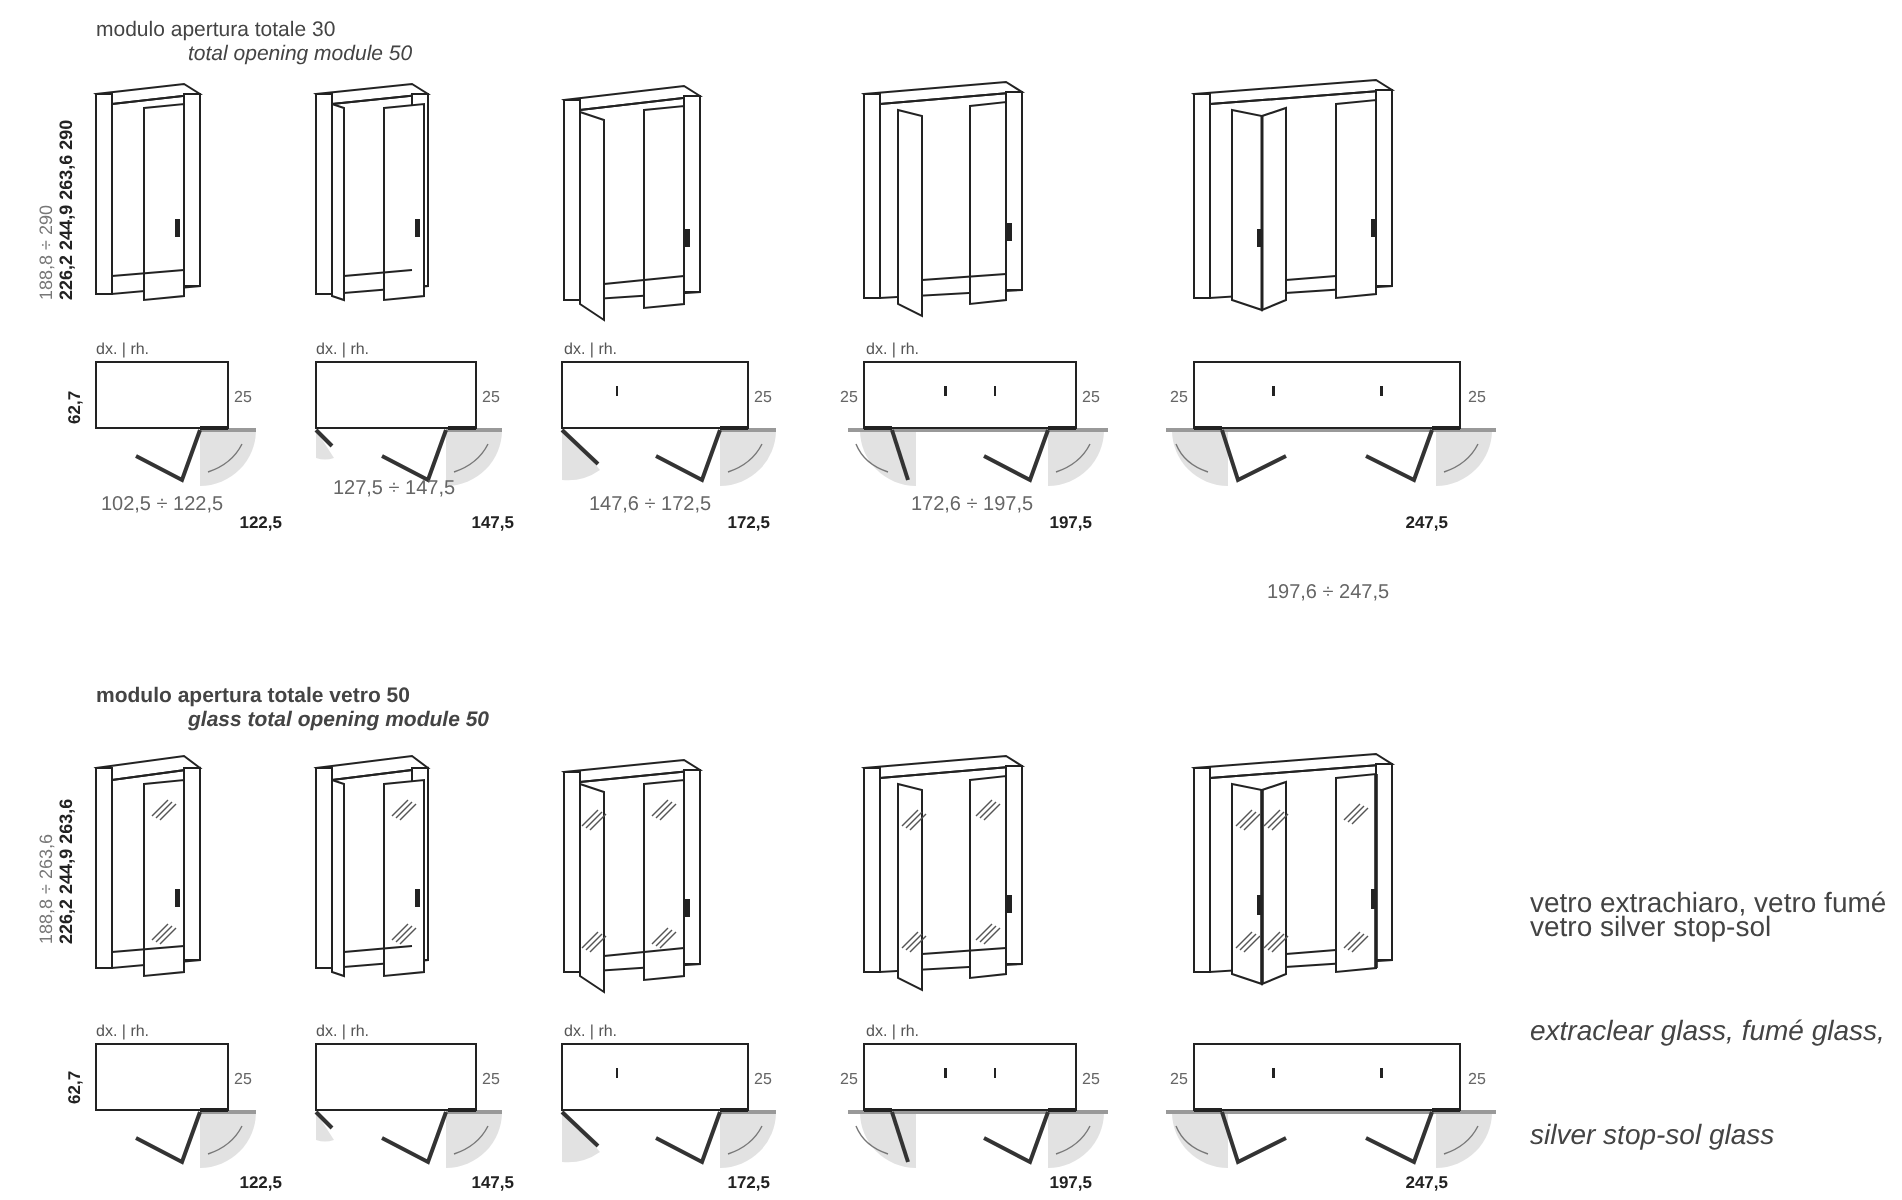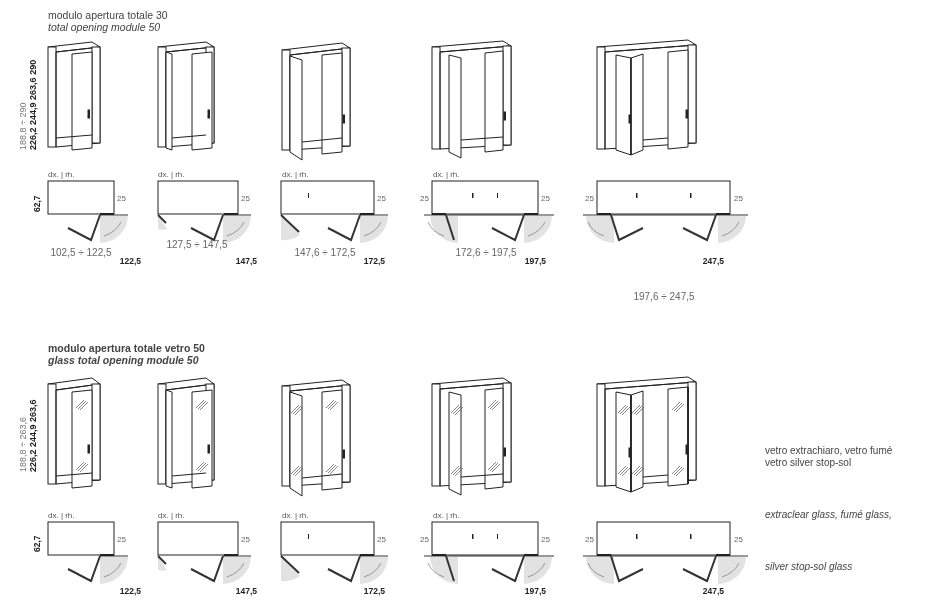--- a/index.html
+++ b/index.html
@@ -1,30 +1,30 @@
 <!DOCTYPE html>
 <html><head>
 <meta charset="utf-8">
 <style>
   html, body { margin:0; padding:0; background:#ffffff; }
   body { width:951px; height:600px; position:relative; overflow:hidden;
          font-family:"Liberation Sans", "DejaVu Sans", sans-serif; color:#333; }
   .abs { position:absolute; }
   .title { font-size:10.5px; line-height:12px; color:#444; }
-  .title .it { font-style:italic; }
+  .title .it { font-style:italic;margin-left:46px; }
   .vlabels { position:absolute; transform-origin:left top; transform:rotate(-90deg);
              white-space:nowrap; font-size:9px; line-height:10px; }
   .vlabels .light { color:#777; }
   .vlabels .bold { font-weight:bold; color:#222; }
   .dx { font-size:8px; color:#555; }
   .d25 { font-size:8px; color:#666; }
   .range { font-size:10px; color:#666; text-align:center; width:120px; }
   .width { font-size:8.5px; font-weight:bold; color:#222; text-align:right; width:120px; }
   .depth { font-size:8.5px; font-weight:bold; color:#222; transform:rotate(-90deg); transform-origin:left top; white-space:nowrap; }
-  .note { font-size:10px; line-height:12px; color:#444; }
+  .note { font-size:14px; line-height:12px; color:#444; }
   .note .it { font-style:italic;margin-top:40px; }
   svg { position:absolute; overflow:visible; }
 </style>
 </head>
 <body>
 
 <div class="abs title" style="left:48px;top:9px;">
   <div>modulo apertura totale 30</div>
   <div class="it">total opening module 50</div>
 </div>

